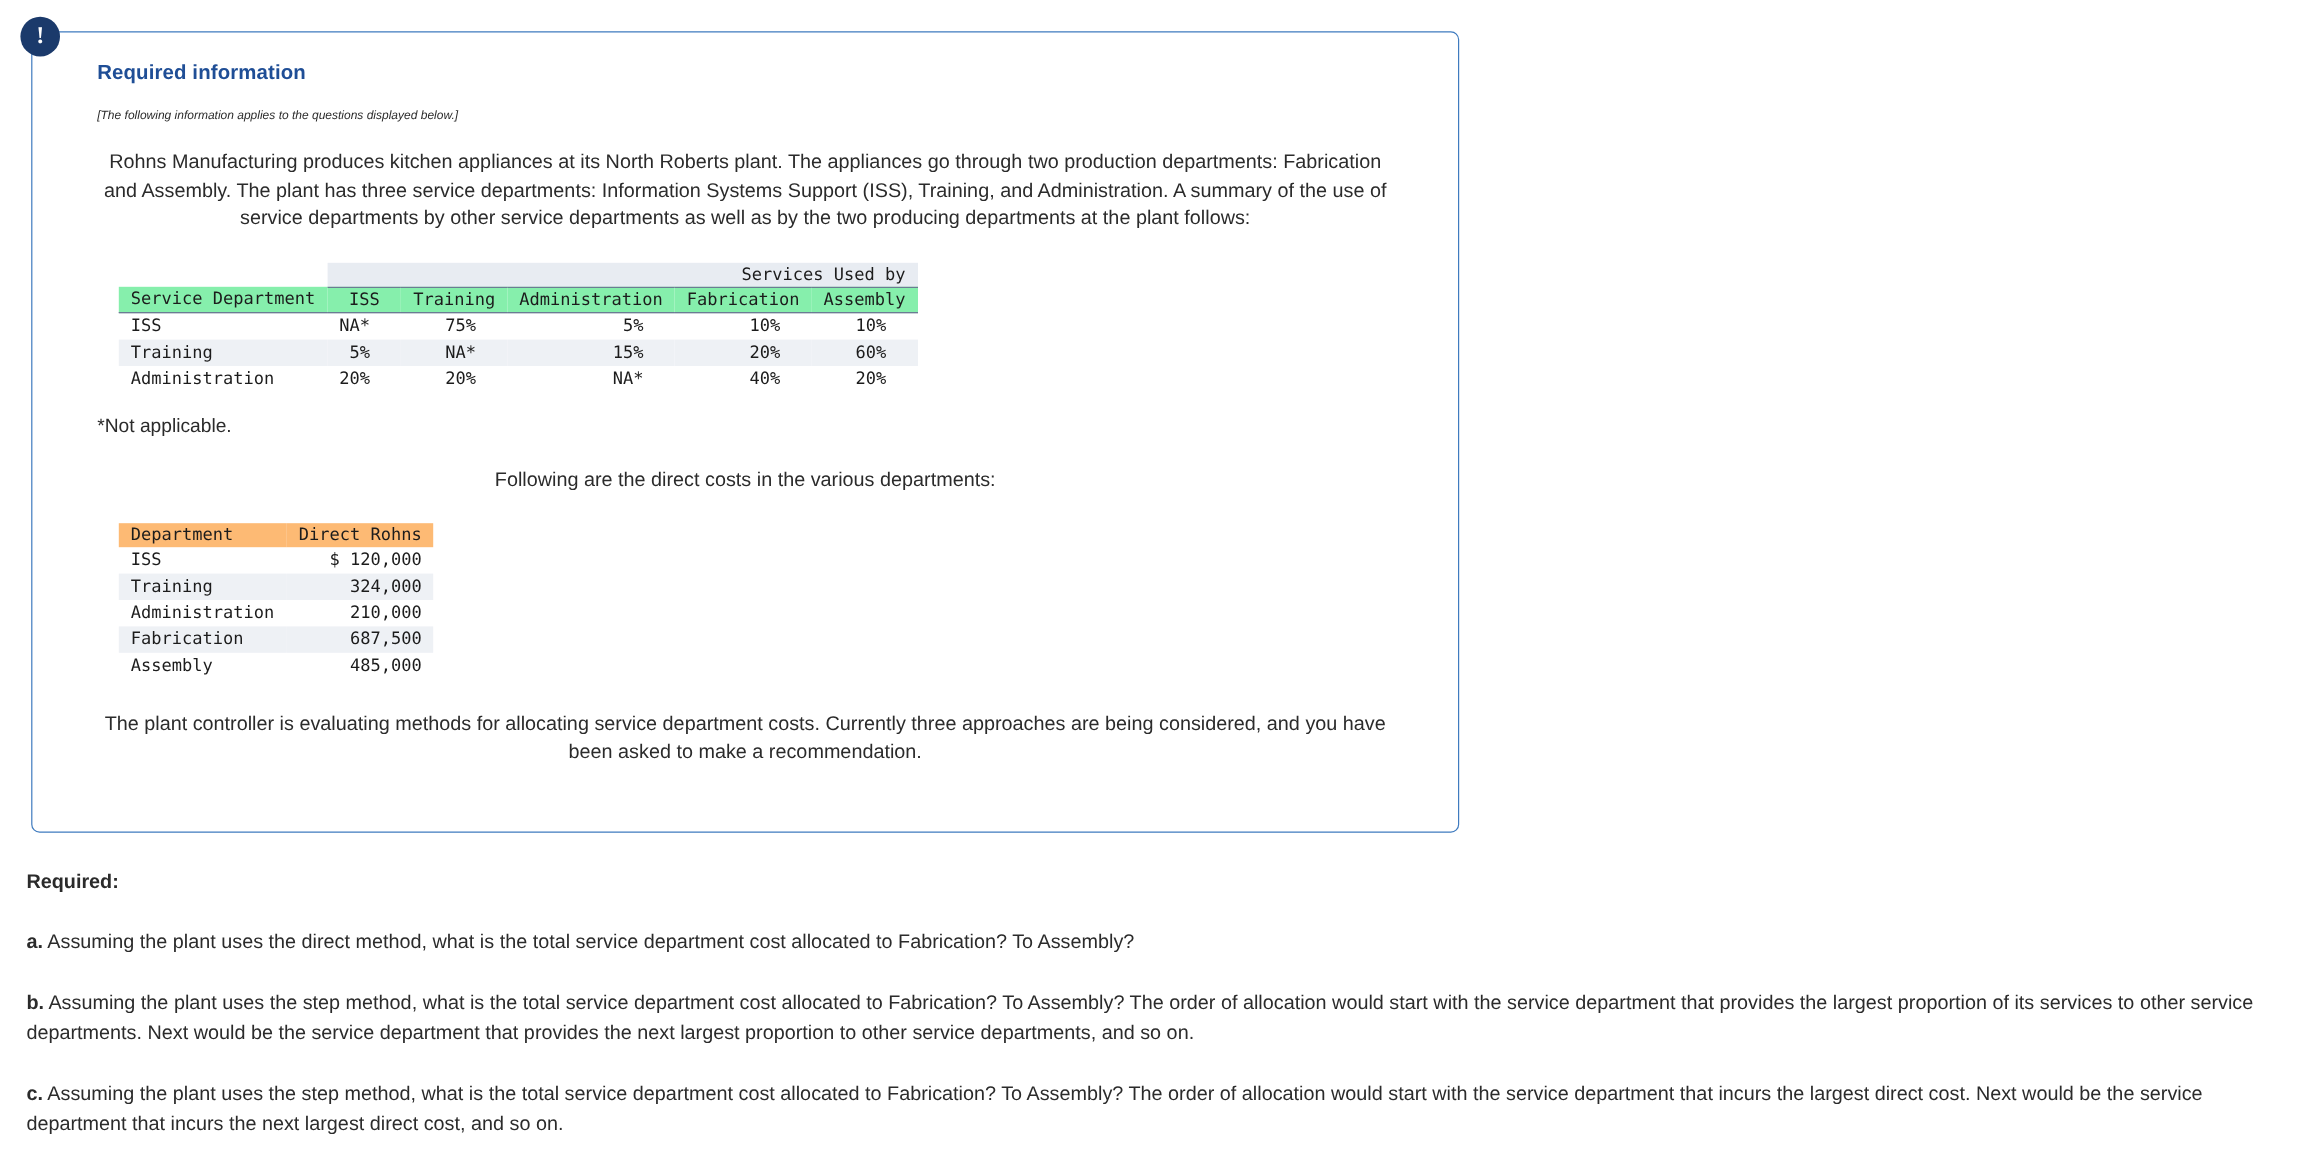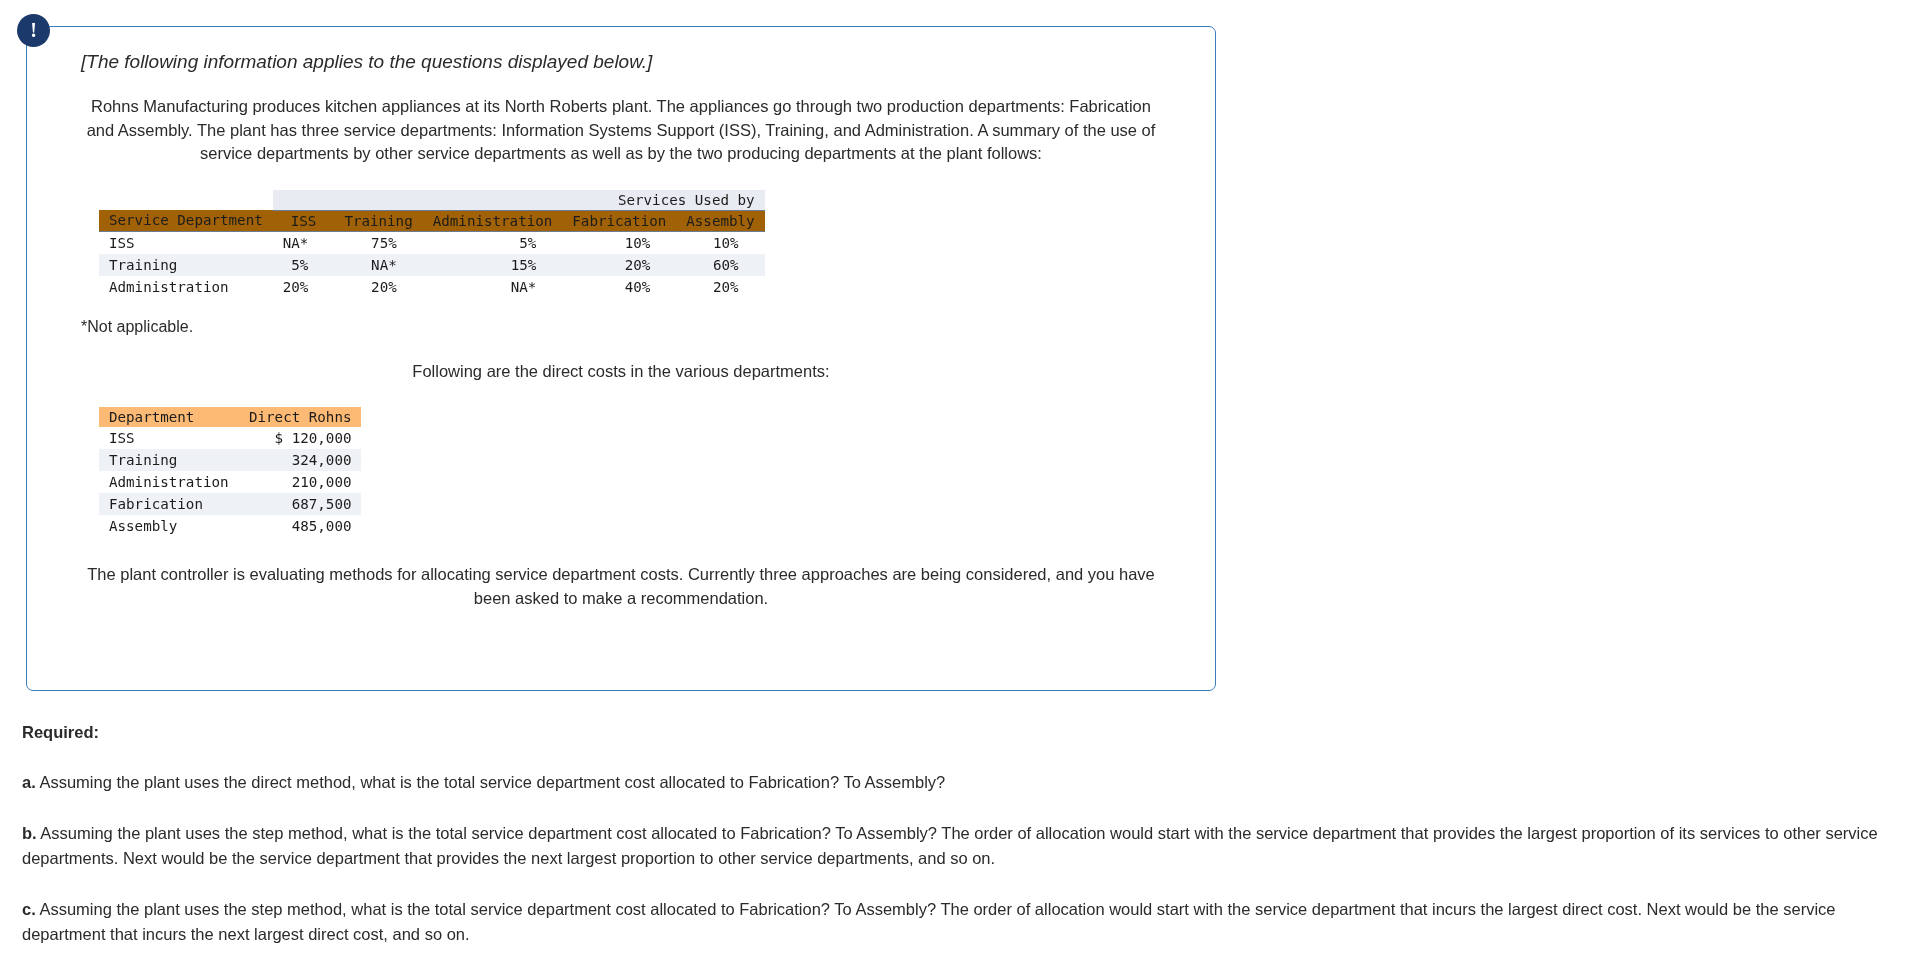--- a/index.html
+++ b/index.html
@@ -51,21 +51,21 @@
   }
   .req-info-title {
     color: #1f4e96;
     font-size: 17px;
     font-weight: bold;
     margin: 0 0 20px 0;
     letter-spacing: .1px;
   }
   .bracket-note {
     font-style: italic;
-    font-size: 19px;
+    font-size: 10px;
     color: #2b2b2b;
     margin: 0 0 22px 0;
   }
   .para {
     font-size: 16.5px;
     line-height: 23.5px;
     color: #2b2b2b;
     margin: 0 0 24px 0;
     max-width: 1080px;
     text-align: center;
@@ -94,21 +94,21 @@
   }
   #services-table .grp-head {
     text-align: right;
     border-bottom: 1px solid #6b7c93;
     background: #e8ecf2;
   }
   #services-table .blank-head {
     background: transparent;
   }
   #services-table .col-head {
-    background: #a16207;
+    background: #86efac;
     border-bottom: 1px solid #6b7c93;
     text-align: center;
   }
   #services-table .col-head.left {
     text-align: left;
   }
   #services-table tbody tr.shade td {
     background: #eef1f5;
   }
   #services-table tbody td {
@@ -170,20 +170,21 @@
 </style>
 </head>
 <body>
 
 <div class="page">
 
   <div class="callout-wrap">
     <div class="bang-badge">!</div>
     <div class="callout">
 
+      <div class="req-info-title">Required information</div>
 
       <div class="bracket-note">[The following information applies to the questions displayed below.]</div>
 
       <div class="para">Rohns Manufacturing produces kitchen appliances at its North Roberts plant. The appliances go through two production departments: Fabrication and Assembly. The plant has three service departments: Information Systems Support (ISS), Training, and Administration. A summary of the use of service departments by other service departments as well as by the two producing departments at the plant follows:</div>
 
       <table class="mono-table" id="services-table">
         <thead>
           <tr>
             <th class="blank-head"></th>
             <th class="grp-head" colspan="5">Services Used by</th>

